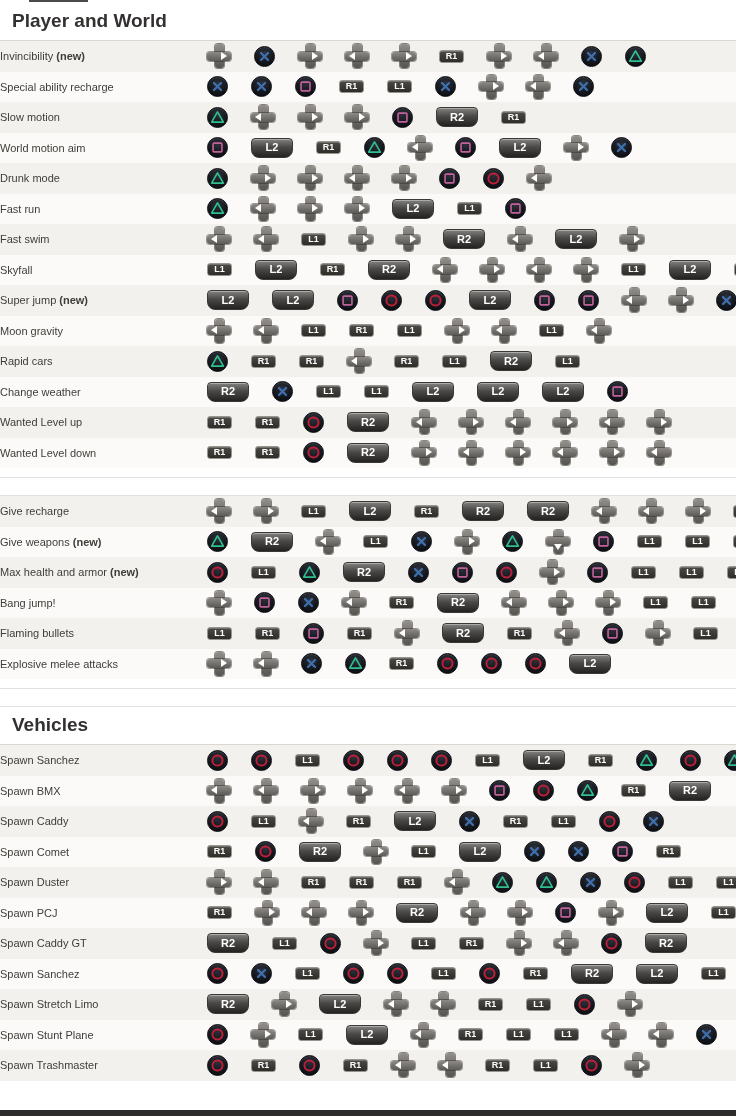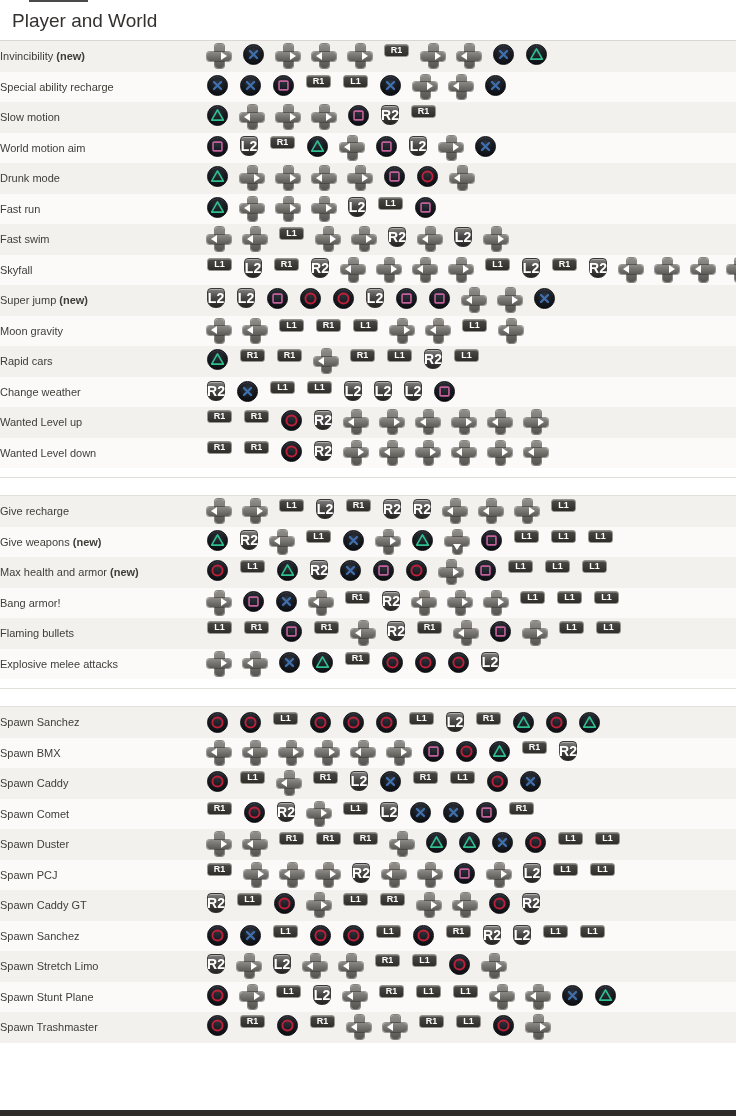--- a/index.html
+++ b/index.html
@@ -6,28 +6,28 @@
   body{
     width:736px;height:1116px;position:relative;overflow:hidden;
     background:#ffffff;font-family:"Liberation Sans", sans-serif;
   }
   .top-artifact{position:absolute;left:29px;top:0;width:59px;height:2px;background:#4a4a48;}
   #sections{padding-top:3px;}
   .section{background:#fff;border-top:1px solid #e3e0dc;border-bottom:1px solid #e3e0dc;
     padding-bottom:9px;margin:0 0 17px 0;}
   .section:first-child{border-top:none;}
   .section:last-child{border-bottom:none;padding-bottom:0;margin-bottom:0;}
-  .section-header{font-size:19px;font-weight:400;color:#333130;
+  .section-header{font-size:19px;font-weight:700;color:#333130;
     padding:7px 0 8px 12px;border-bottom:1px solid #dad7d2;}
   .row{display:flex;align-items:center;height:30.5px;box-sizing:border-box;}
   .row:nth-child(odd){background:#f3f1ed;}
   .row:nth-child(even){background:#fbfaf8;}
   .label{width:207px;flex-shrink:0;font-size:11px;color:#403d39;}
   .label b{font-weight:700;}
-  .combo{display:flex;align-items:flex-start;gap:12px;}
+  .combo{display:flex;align-items:center;gap:23px;}
   
   .face{width:21px;height:21px;border-radius:50%;flex-shrink:0;
     background:radial-gradient(circle at 50% 32%, #2d313a 0%, #14171d 55%, #06080b 100%);
     border:1px solid #05070a;box-sizing:border-box;
     box-shadow:inset 0 1px 1px rgba(255,255,255,.14);
     display:flex;align-items:center;justify-content:center;}
   .face svg{display:block;}
   
   .dpad{position:relative;width:24px;height:24px;flex-shrink:0;}
   .dpad::before{content:"";position:absolute;left:7.5px;top:0;width:9px;height:24px;
@@ -39,23 +39,23 @@
   .dpad .arr{position:absolute;width:0;height:0;z-index:2;}
   .dpad.left  .arr{left:4px;top:7.5px;border-top:4.5px solid transparent;border-bottom:4.5px solid transparent;border-right:6.5px solid #fff;}
   .dpad.right .arr{right:4px;top:7.5px;border-top:4.5px solid transparent;border-bottom:4.5px solid transparent;border-left:6.5px solid #fff;}
   .dpad.down  .arr{bottom:4px;left:7.5px;border-left:4.5px solid transparent;border-right:4.5px solid transparent;border-top:6.5px solid #fff;}
   
   .bumper{width:25px;height:13px;flex-shrink:0;border-radius:3px;box-sizing:border-box;
     background:linear-gradient(#4c4a47,#2e2d2a);border:1px solid #98958e;
     color:#fff;font-size:9px;font-weight:700;line-height:1;
     display:flex;align-items:center;justify-content:center;
     box-shadow:inset 0 1px 0 rgba(255,255,255,.22);}
-  .trigger{width:18px;height:20px;flex-shrink:0;border-radius:4px 4px 8px 8px;box-sizing:border-box;
+  .trigger{width:42px;height:20px;flex-shrink:0;border-radius:4px 4px 8px 8px;box-sizing:border-box;
     background:linear-gradient(#828280 0%,#4a4947 45%,#232220 100%);border:1px solid #3a3937;
-    color:#fff;font-size:14px;font-weight:700;line-height:1;
+    color:#fff;font-size:11px;font-weight:700;line-height:1;
     display:flex;align-items:center;justify-content:center;
     box-shadow:inset 0 1px 0 rgba(255,255,255,.35);}
   .bottom-bar{position:absolute;left:0;right:0;bottom:0;height:6px;background:#2d2c2a;}
 </style>
 </head>
 <body>
 
 <div class="top-artifact"></div>
 <div id="sections">
     <div class="section">
@@ -598,21 +598,21 @@
               <svg width="19" height="19" viewBox="0 0 21 21">
                 <rect x="5.6" y="5.6" width="9.8" height="9.8" rx="1" stroke="#c2609a" stroke-width="1.8" fill="none"></rect>
               </svg>
             </div>
             <div class="bumper">L1</div>
             <div class="bumper">L1</div>
             <div class="bumper">L1</div>
           </div>
         </div>
         <div class="row">
-          <div class="label">Bang armor!</div>
+          <div class="label">Bang jump!</div>
           <div class="combo">
             <div class="dpad right">
               <span class="arr"></span>
             </div>
             <div class="face">
               <svg width="19" height="19" viewBox="0 0 21 21">
                 <rect x="5.6" y="5.6" width="9.8" height="9.8" rx="1" stroke="#c2609a" stroke-width="1.8" fill="none"></rect>
               </svg>
             </div>
             <div class="face">
@@ -704,20 +704,21 @@
               <svg width="19" height="19" viewBox="0 0 21 21">
                 <circle cx="10.5" cy="10.5" r="5.6" stroke="#bf2038" stroke-width="2.1" fill="none"></circle>
               </svg>
             </div>
             <div class="trigger">L2</div>
           </div>
         </div>
       </div>
     </div>
     <div class="section">
+      <div class="section-header">Vehicles</div>
       <div>
         <div class="row">
           <div class="label">Spawn Sanchez</div>
           <div class="combo">
             <div class="face">
               <svg width="19" height="19" viewBox="0 0 21 21">
                 <circle cx="10.5" cy="10.5" r="5.6" stroke="#bf2038" stroke-width="2.1" fill="none"></circle>
               </svg>
             </div>
             <div class="face">

